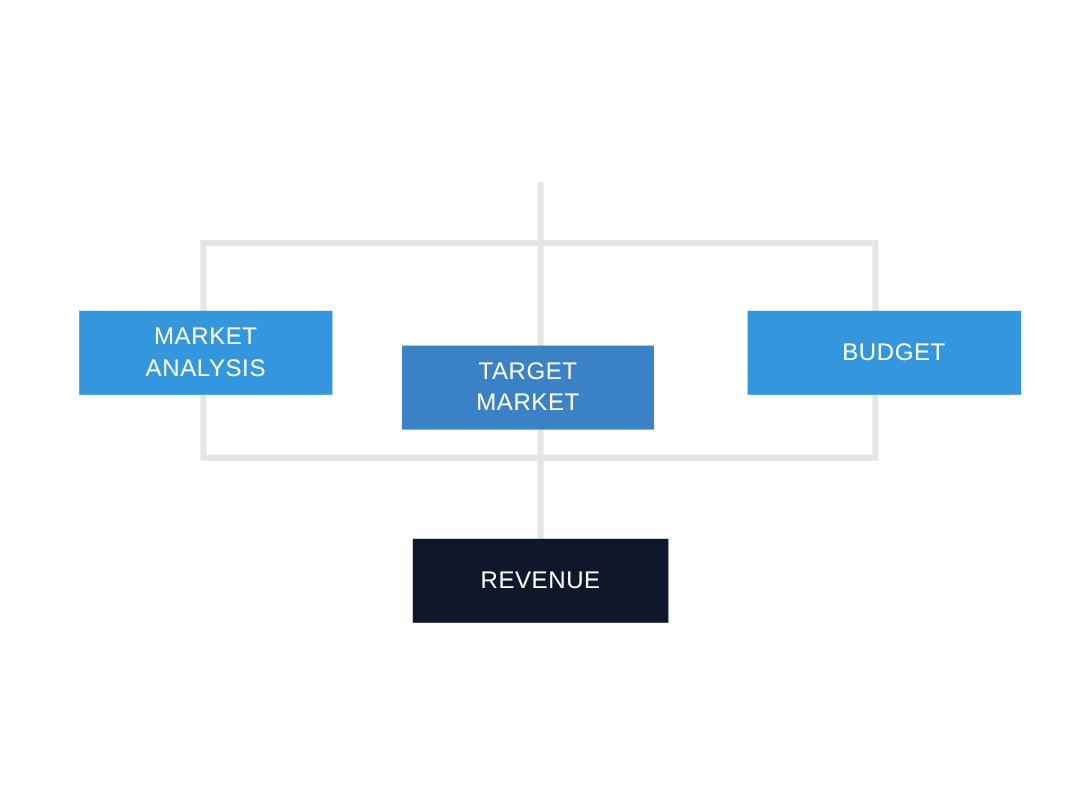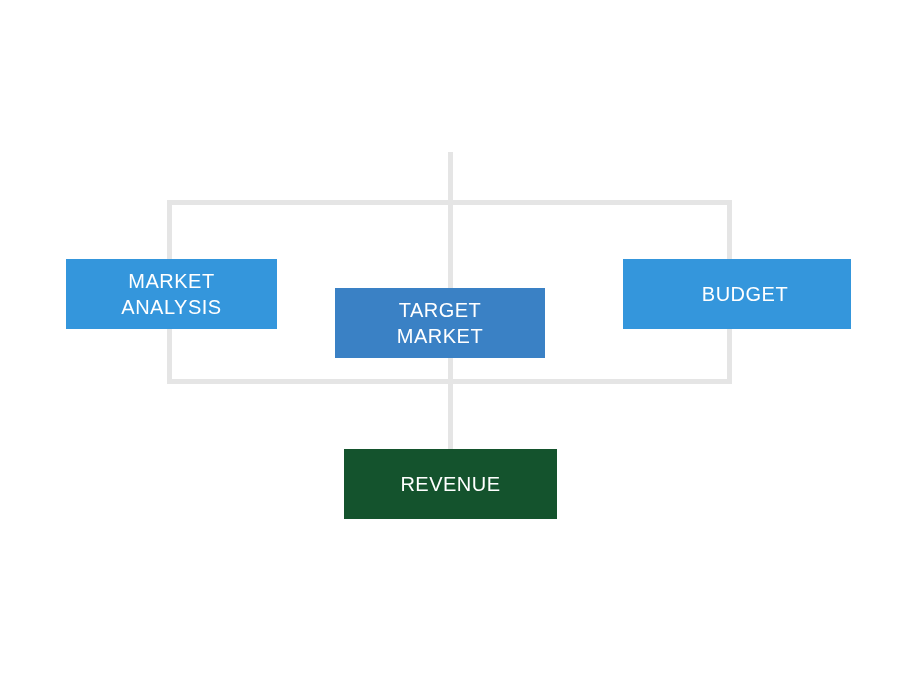--- a/index.html
+++ b/index.html
@@ -96,17 +96,17 @@
 
   <div class="node node-target-market" style="background-color: rgb(58, 129, 197);">
     <span>TARGET
 MARKET</span>
   </div>
 
   <div class="node node-budget" style="background-color: rgb(52, 150, 220);">
     <span>BUDGET</span>
   </div>
 
-  <div class="node node-revenue" style="background-color: #14532d;">
+  <div class="node node-revenue" style="background-color: #0f172a;">
     <span>REVENUE</span>
   </div>
 
 </div>
 
 </body></html>

